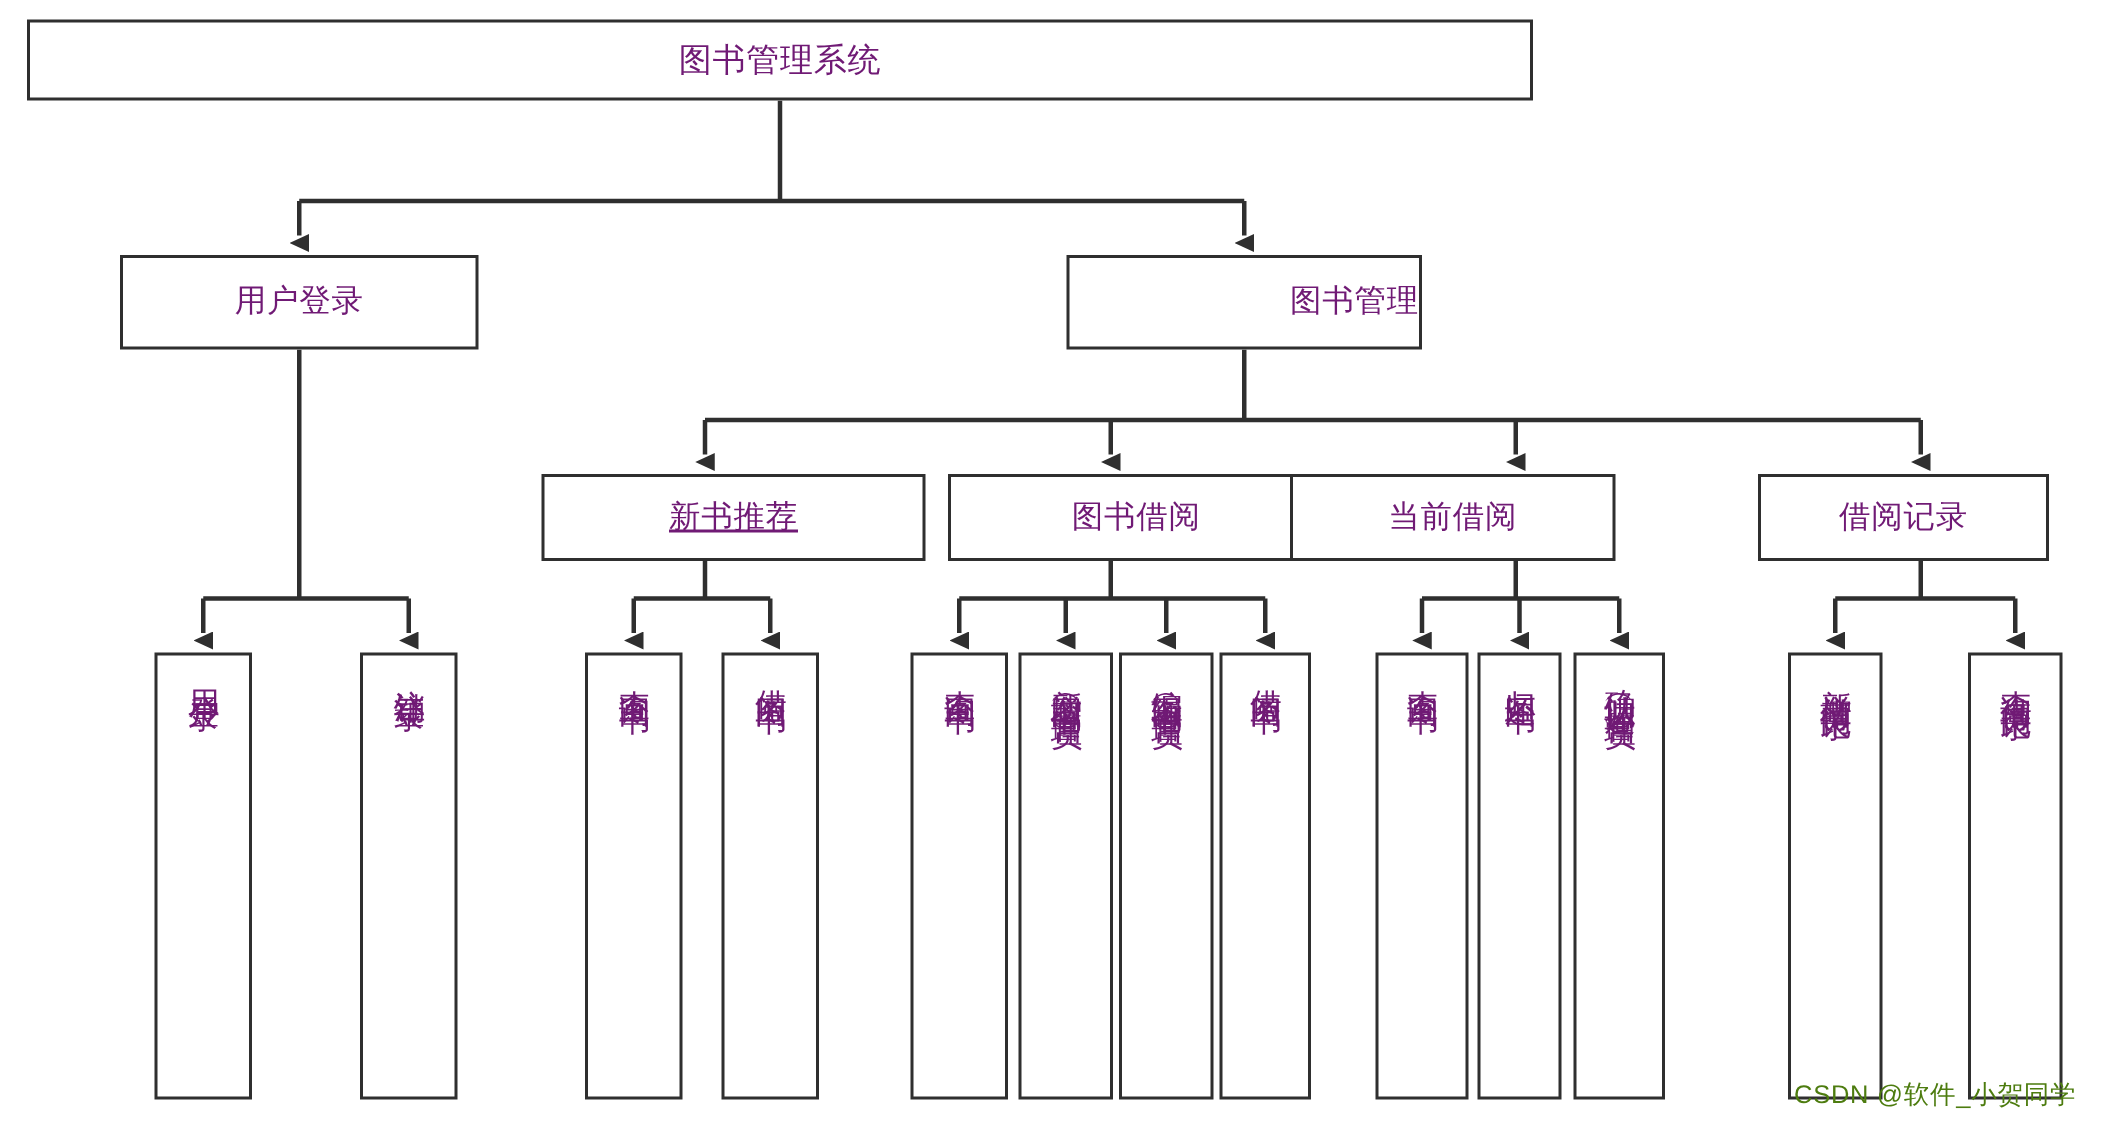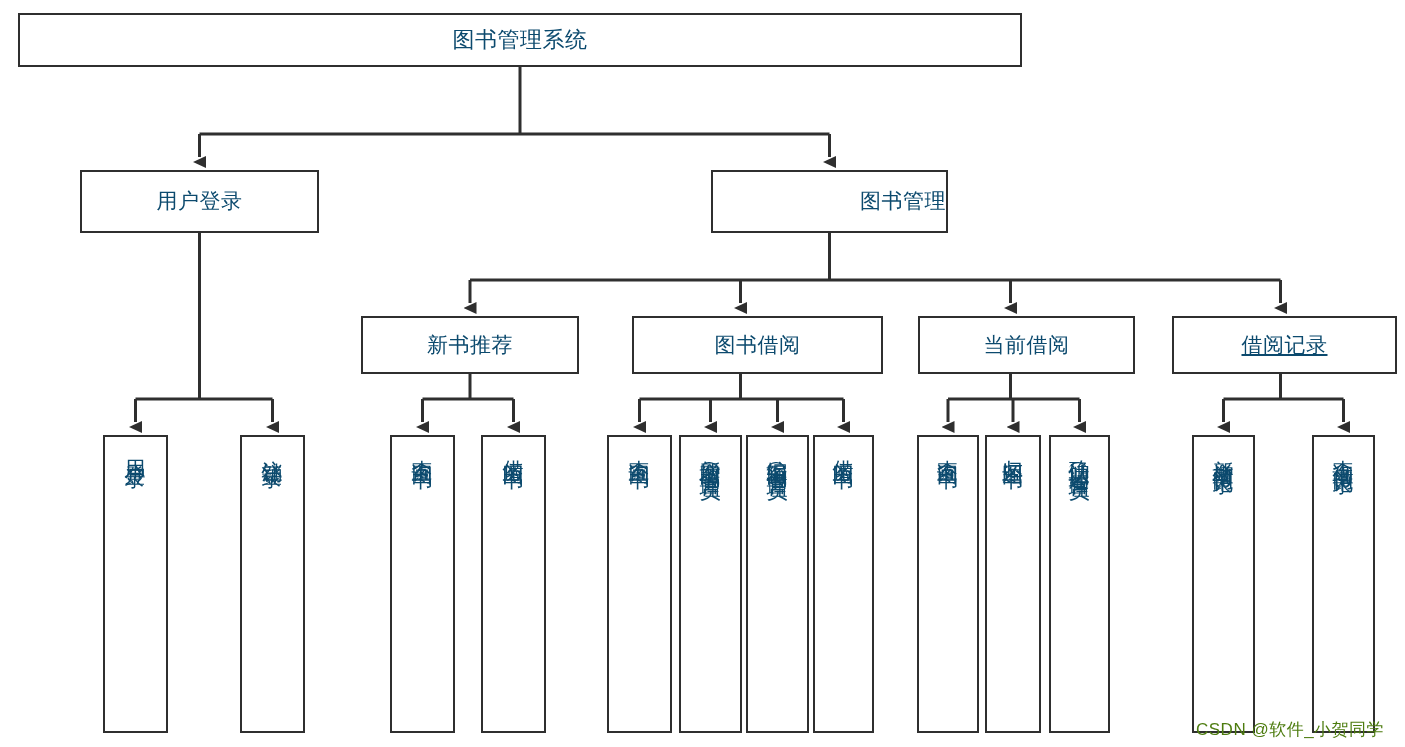--- a/index.html
+++ b/index.html
@@ -26,21 +26,21 @@
     pointer-events: none;
   }
   .node {
     position: absolute;
     box-sizing: border-box;
     background: #ffffff;
     border: 2px solid #2f2f2f;
     display: flex;
     align-items: center;
     justify-content: center;
-    color: #0c4a6e;
+    color: #701a75;
   }
   .node .lbl {
     line-height: 1.28;
     white-space: nowrap;
     letter-spacing: 0.5px;
   }
   .node.h .lbl {
     font-size: 21px;
   }
   .node.root .lbl {
@@ -118,30 +118,30 @@
   <div id="node-layer">
       <div class="node h root" style="left: 18px; top: 13px; width: 1004px; height: 54px;">
         <span class="lbl">图书管理系统</span>
       </div>
       <div class="node h" style="left: 80px; top: 170px; width: 239px; height: 63px;">
         <span class="lbl">用户登录</span>
       </div>
       <div class="node h" style="left: 711px; top: 170px; width: 237px; height: 63px; justify-content: flex-end;">
         <span class="lbl">图书管理</span>
       </div>
-      <div class="node h" style="left: 361px; top: 316px; width: 218px; height: 58px;">
+      <div class="node h" style="left: 361px; top: 316px; width: 256px; height: 58px; text-decoration: underline;">
         <span class="lbl">新书推荐</span>
       </div>
       <div class="node h" style="left: 632px; top: 316px; width: 251px; height: 58px;">
         <span class="lbl">图书借阅</span>
       </div>
-      <div class="node h" style="left: 918px; top: 316px; width: 217px; height: 58px;">
+      <div class="node h" style="left: 860px; top: 316px; width: 217px; height: 58px;">
         <span class="lbl">当前借阅</span>
       </div>
-      <div class="node h" style="left: 1172px; top: 316px; width: 225px; height: 58px; text-decoration: underline;">
+      <div class="node h" style="left: 1172px; top: 316px; width: 194px; height: 58px;">
         <span class="lbl">借阅记录</span>
       </div>
       <div class="node v" style="left: 103px; top: 435px; width: 65px; height: 298px;">
         <span class="lbl">用户登录</span>
       </div>
       <div class="node v" style="left: 240px; top: 435px; width: 65px; height: 298px;">
         <span class="lbl">注销登录</span>
       </div>
       <div class="node v" style="left: 390px; top: 435px; width: 65px; height: 298px;">
         <span class="lbl">查询图书</span>

